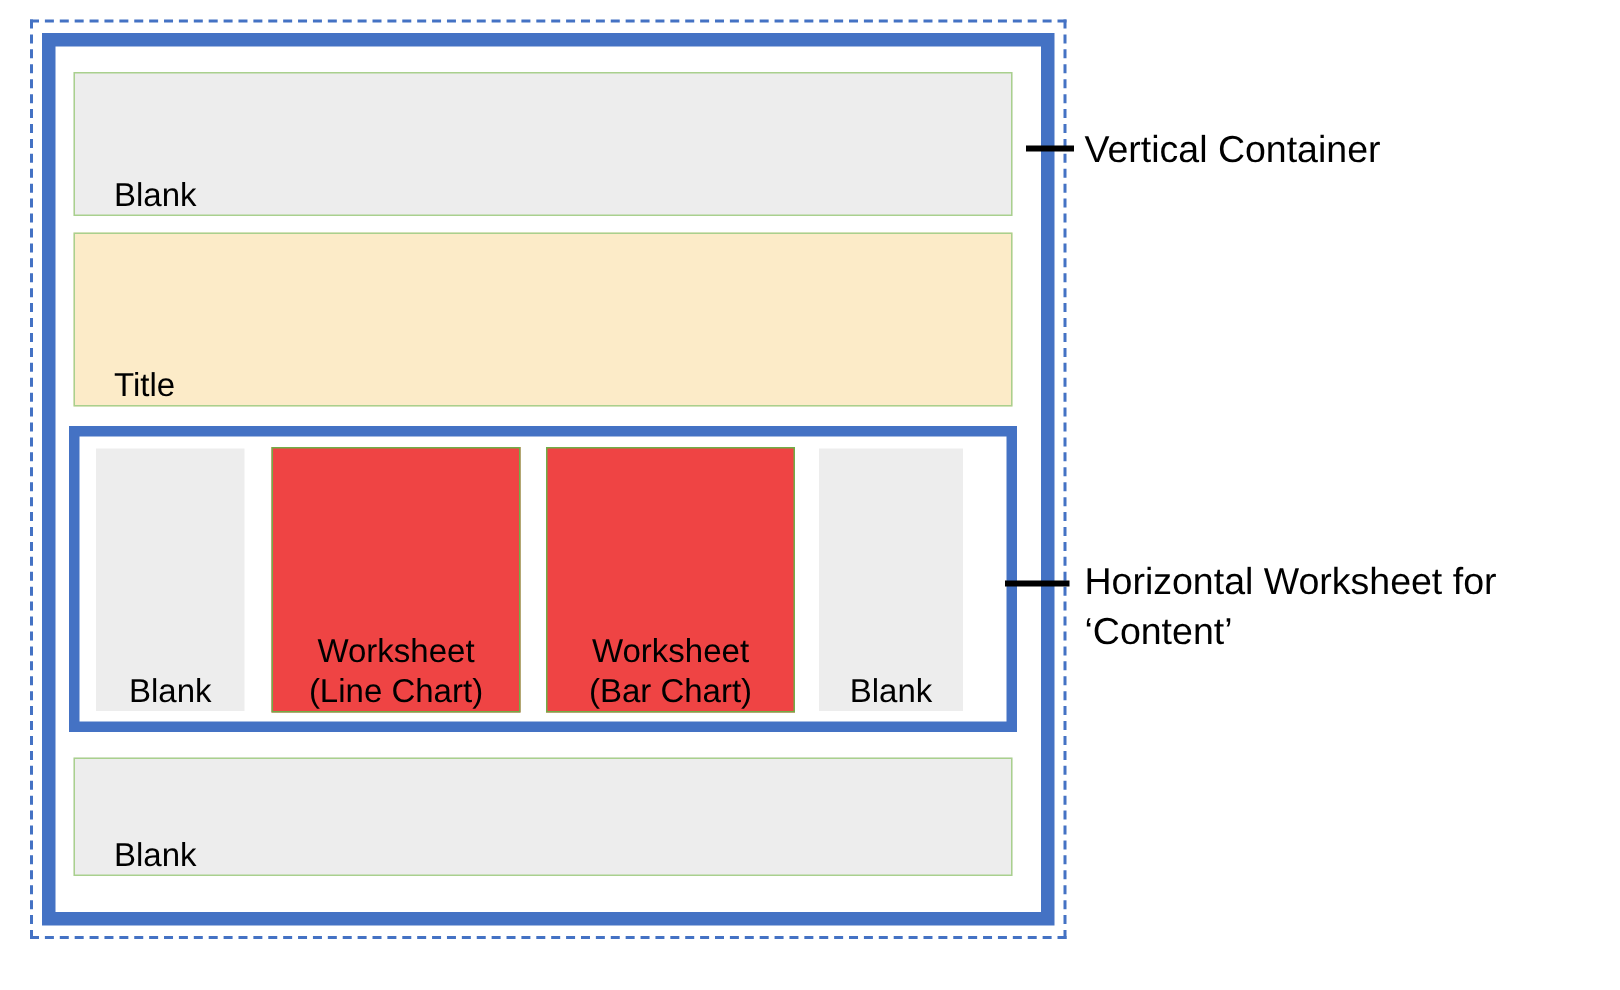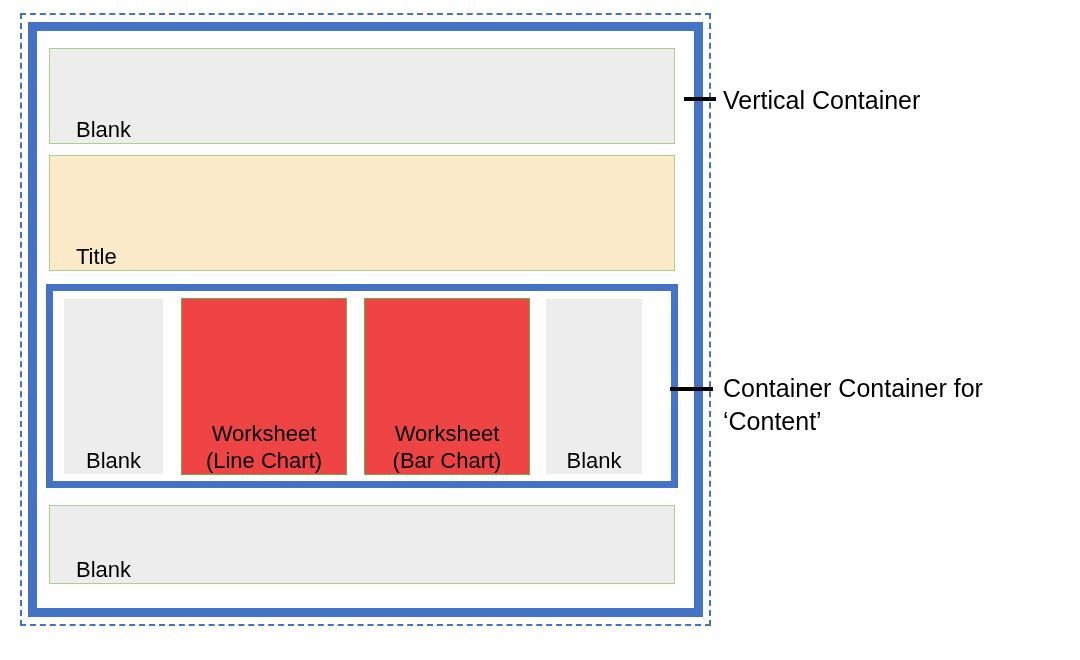--- a/index.html
+++ b/index.html
@@ -157,14 +157,14 @@
 </div>
 
 <div class="box box-blank" id="row-blank-bottom">
   <span class="box-label">Blank</span>
 </div>
 
 <div class="leader-line" id="leader-vertical"></div>
 <div class="annotation" id="annotation-vertical">Vertical Container</div>
 
 <div class="leader-line" id="leader-horizontal"></div>
-<div class="annotation" id="annotation-horizontal">Container Container for
+<div class="annotation" id="annotation-horizontal">Horizontal Worksheet for
 ‘Content’</div>
 
 </body></html>

